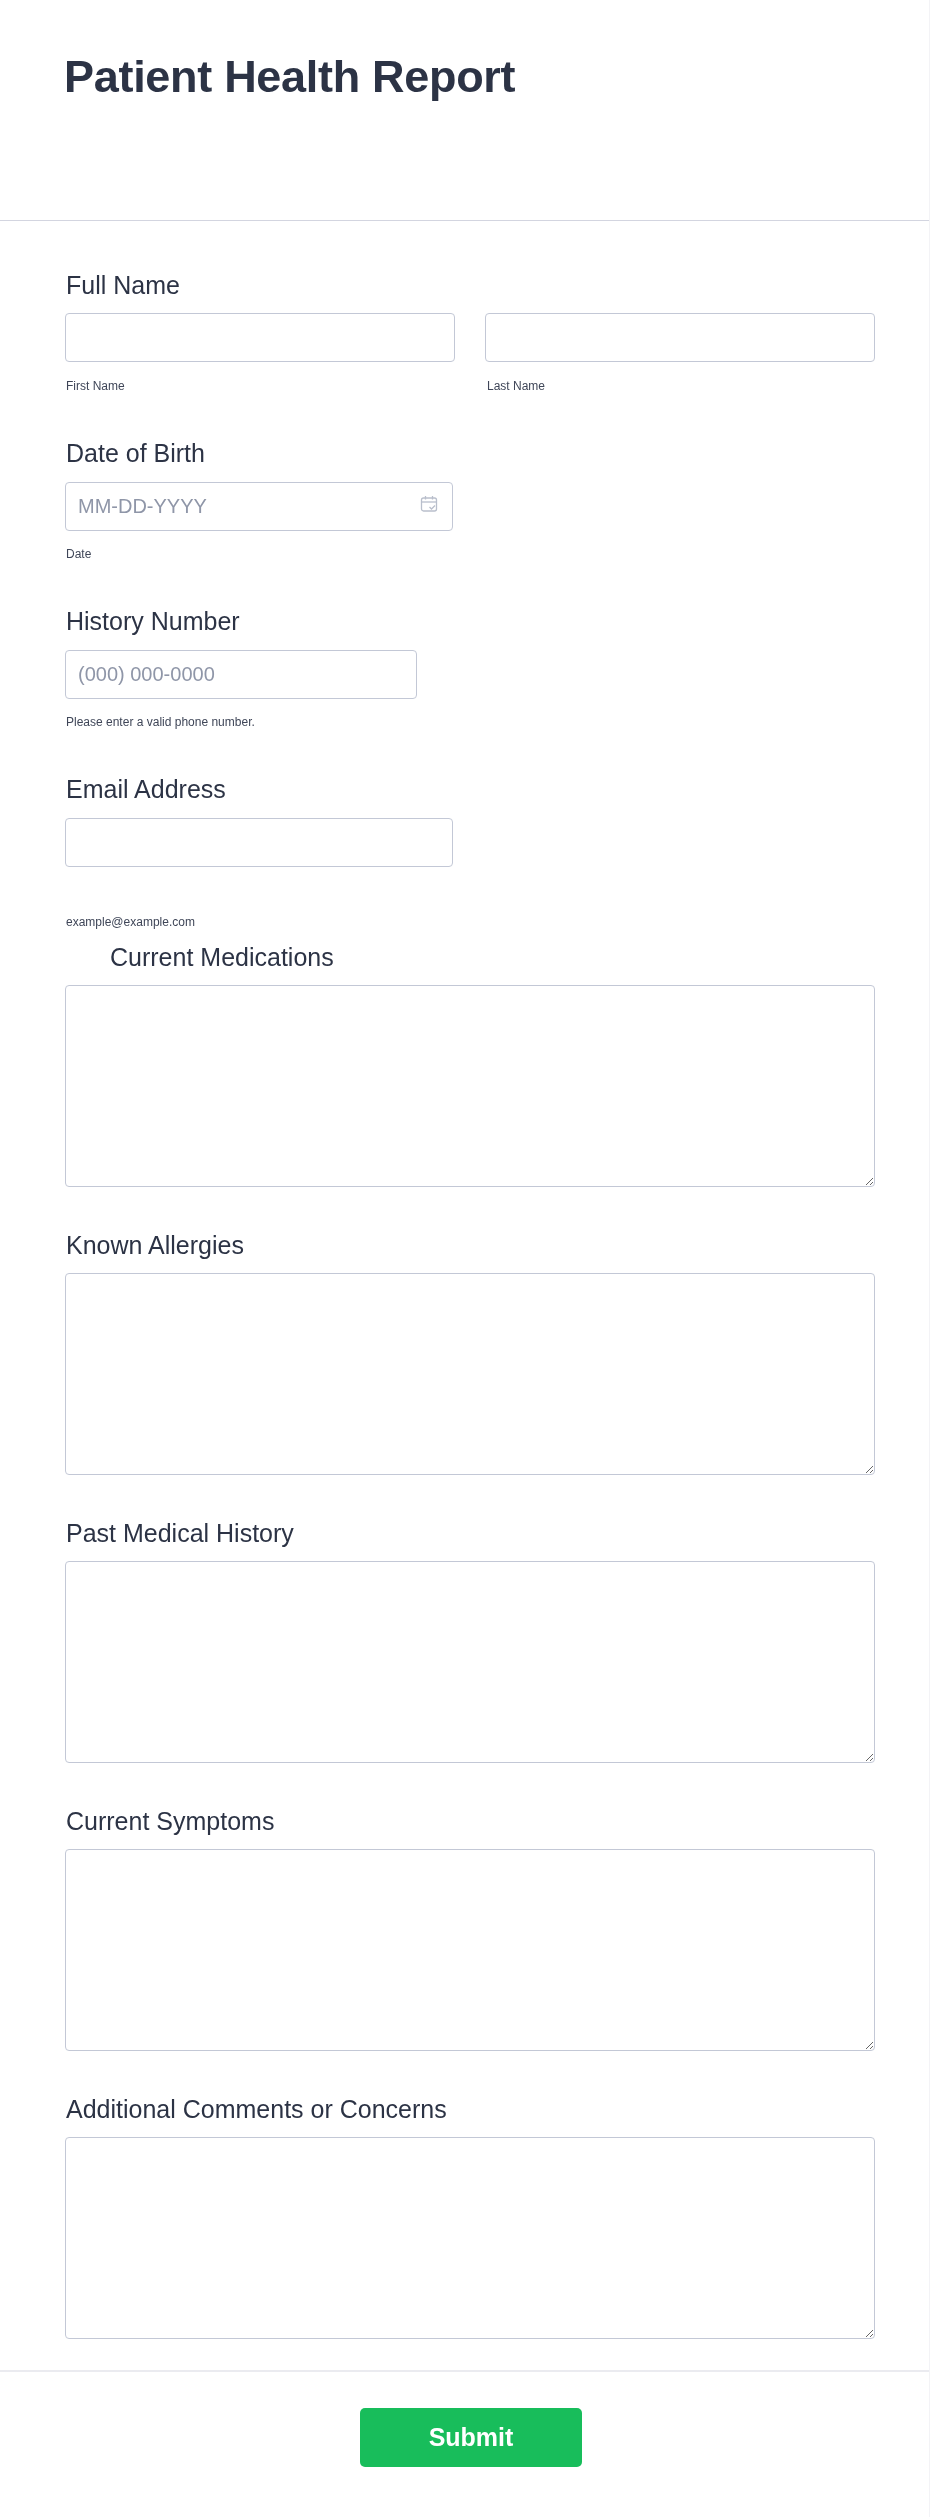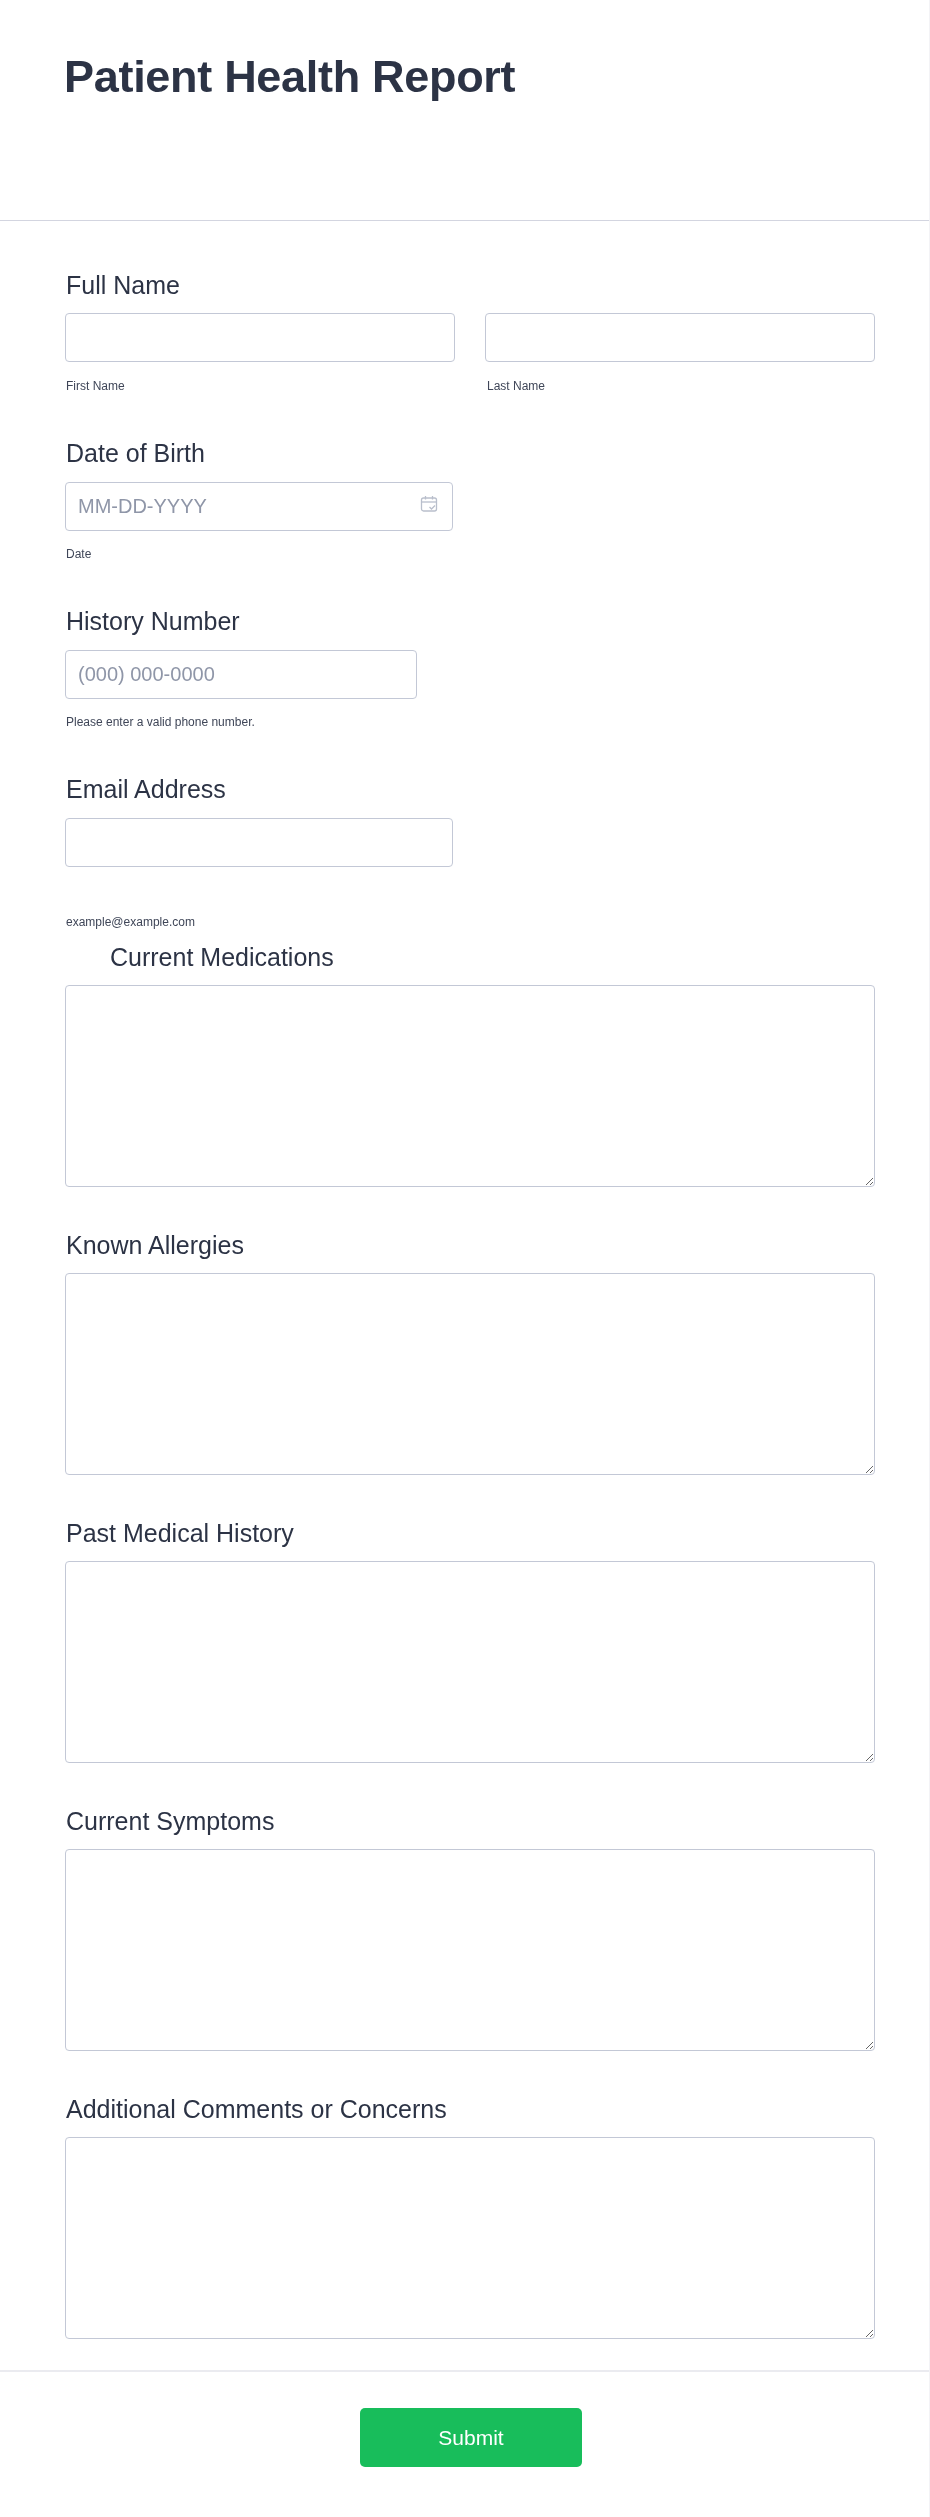--- a/index.html
+++ b/index.html
@@ -50,21 +50,21 @@
       position: absolute; left: 420px; top: 495px; width: 18px; height: 18px;
     }
     .footer-divider {
       position: absolute; left: 0; top: 2370px; width: 930px; height: 2px;
       background: #ebebf0;
     }
     .submit {
       position: absolute; left: 360px; top: 2408px; width: 222px; height: 59px;
       background: #18bd5b; color: #ffffff; border: none; border-radius: 5px;
       font-family: "Liberation Sans", "DejaVu Sans", sans-serif;
-      font-size: 21px; line-height: 59px; text-align: center; cursor: pointer;
+      font-size: 25px; line-height: 59px; text-align: center; cursor: pointer; font-weight: bold;
     }
   </style>
 </head>
 <body>
 
 <div class="header">
   <h1 class="title">Patient Health Report</h1>
 </div>
 
 <div class="field-label" style="top:273px;">Full Name</div>

